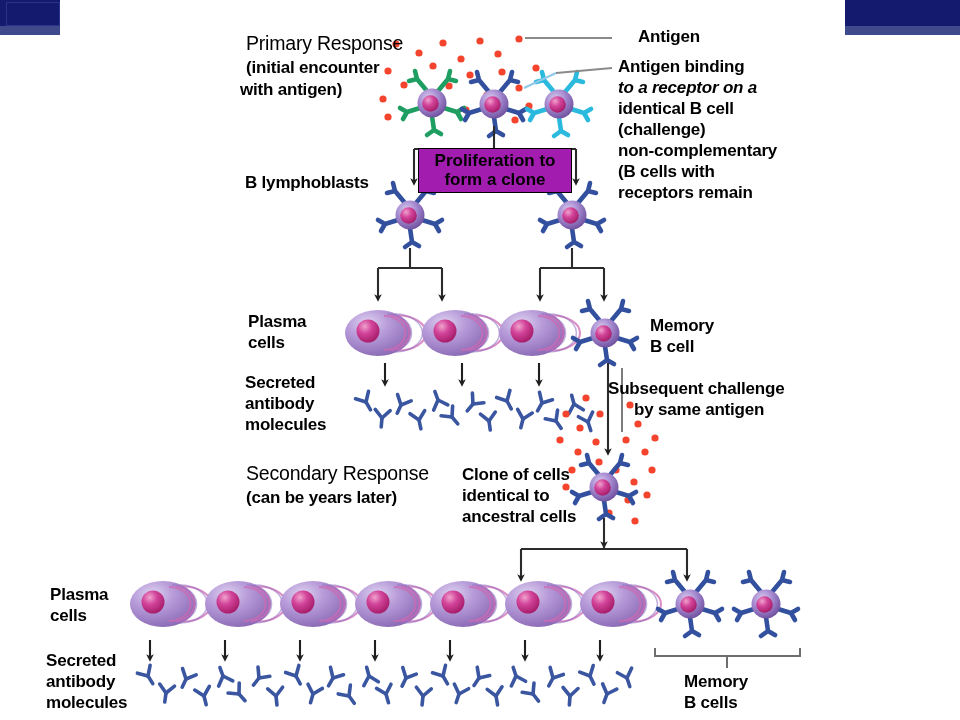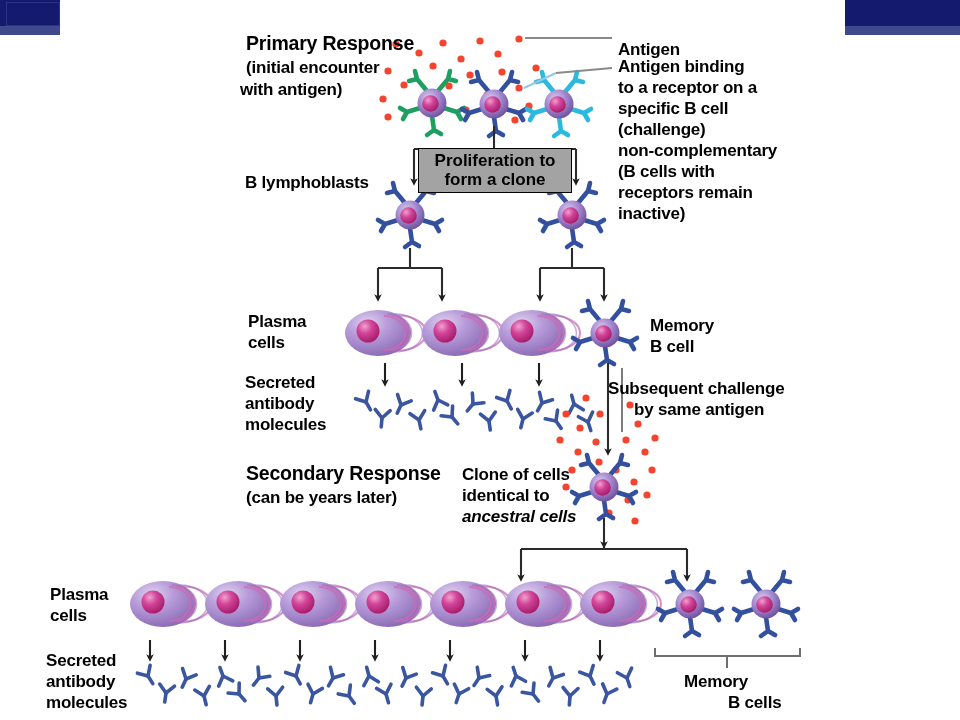--- a/index.html
+++ b/index.html
@@ -9,24 +9,24 @@
   }
   #stage{position:absolute;left:0;top:0;width:960px;height:720px;}
 
   
   .banner-dark{position:absolute;background:#141b6e;}
   .banner-light{position:absolute;background:#3f4a8c;}
 
   
   .lbl{position:absolute;font-size:17px;font-weight:bold;line-height:21px;
        letter-spacing:-0.2px;white-space:pre;color:#000;}
-  .lbl.hdr{font-size:19.5px;font-weight:bold;}
+  .lbl.hdr{font-size:19.5px;font-weight:normal;}
 
   
-  .boxcap{position:absolute;border:1.6px solid #000;background:#a3a3a3;
+  .boxcap{position:absolute;border:1.6px solid #000;background:#a21caf;
           font-size:17px;font-weight:bold;line-height:19px;text-align:center;
           padding:2px 6px 3px 6px;}
 
   
   svg.layer{position:absolute;left:0;top:0;width:960px;height:720px;
             pointer-events:none;}
 </style>
 </head>
 <body>
 
@@ -295,31 +295,30 @@
     <g stroke="#6e6e6e" stroke-width="2" fill="none">
       <path d="M655,648 L655,656 L800,656 L800,648"></path>
       <path d="M727,656 L727,668"></path>
     </g>
   </svg>
 
   <div class="lbl hdr" style="left:246px;top:33px;">Primary Response</div>
   <div class="lbl" style="left:246px;top:57px;">(initial encounter</div>
   <div class="lbl" style="left:240px;top:79px;">with antigen)</div>
 
-  <div class="lbl" style="left:618px;top:26px;margin-top:13px;">Antigen</div>
+  <div class="lbl" style="left:638px;top:26px;">Antigen</div>
 
   <div style="position:absolute;left:618px;top:56px;width:230px;">
     <div class="lbl" style="position:relative;left:0;top:0;">Antigen binding</div>
-    <div class="lbl" style="position:relative;left:0;top:0;">to a receptor on a</div>
-    <div class="lbl" style="position:relative;left:0;top:0;">specific B cell</div>
+    <div class="lbl" style="position:relative;left:0;top:0;font-style:italic;">to a receptor on a</div>
+    <div class="lbl" style="position:relative;left:0;top:0;">identical B cell</div>
     <div class="lbl" style="position:relative;left:0;top:0;">(challenge)</div>
     <div class="lbl" style="position:relative;left:0;top:0;">non-complementary</div>
     <div class="lbl" style="position:relative;left:0;top:0;">(B cells with</div>
     <div class="lbl" style="position:relative;left:0;top:0;">receptors remain</div>
-    <div class="lbl" style="position:relative;left:0;top:0;">inactive)</div>
   </div>
 
   <div class="boxcap" style="left:418px;top:148px;width:140px;">
     <div>Proliferation to</div>
     <div>form a clone</div>
   </div>
 
   <div class="lbl" style="left:245px;top:172px;">B lymphoblasts</div>
 
   <div class="lbl" style="left:248px;top:311px;">Plasma</div>
@@ -333,25 +332,25 @@
   <div class="lbl" style="left:650px;top:336px;">B cell</div>
 
   <div class="lbl" style="left:608px;top:378px;">Subsequent challenge</div>
   <div class="lbl" style="left:634px;top:399px;">by same antigen</div>
 
   <div class="lbl hdr" style="left:246px;top:463px;">Secondary Response</div>
   <div class="lbl" style="left:246px;top:487px;">(can be years later)</div>
 
   <div class="lbl" style="left:462px;top:464px;">Clone of cells</div>
   <div class="lbl" style="left:462px;top:485px;">identical to</div>
-  <div class="lbl" style="left:462px;top:506px;font-style:italic;">ancestral cells</div>
+  <div class="lbl" style="left:462px;top:506px;">ancestral cells</div>
 
   <div class="lbl" style="left:50px;top:584px;">Plasma</div>
   <div class="lbl" style="left:50px;top:605px;">cells</div>
 
   <div class="lbl" style="left:46px;top:650px;">Secreted</div>
   <div class="lbl" style="left:46px;top:671px;">antibody</div>
   <div class="lbl" style="left:46px;top:692px;">molecules</div>
 
   <div class="lbl" style="left:684px;top:671px;">Memory</div>
-  <div class="lbl" style="left:684px;top:692px;margin-left:44px;">B cells</div>
+  <div class="lbl" style="left:684px;top:692px;">B cells</div>
 
 </div>
 
 </body></html>

